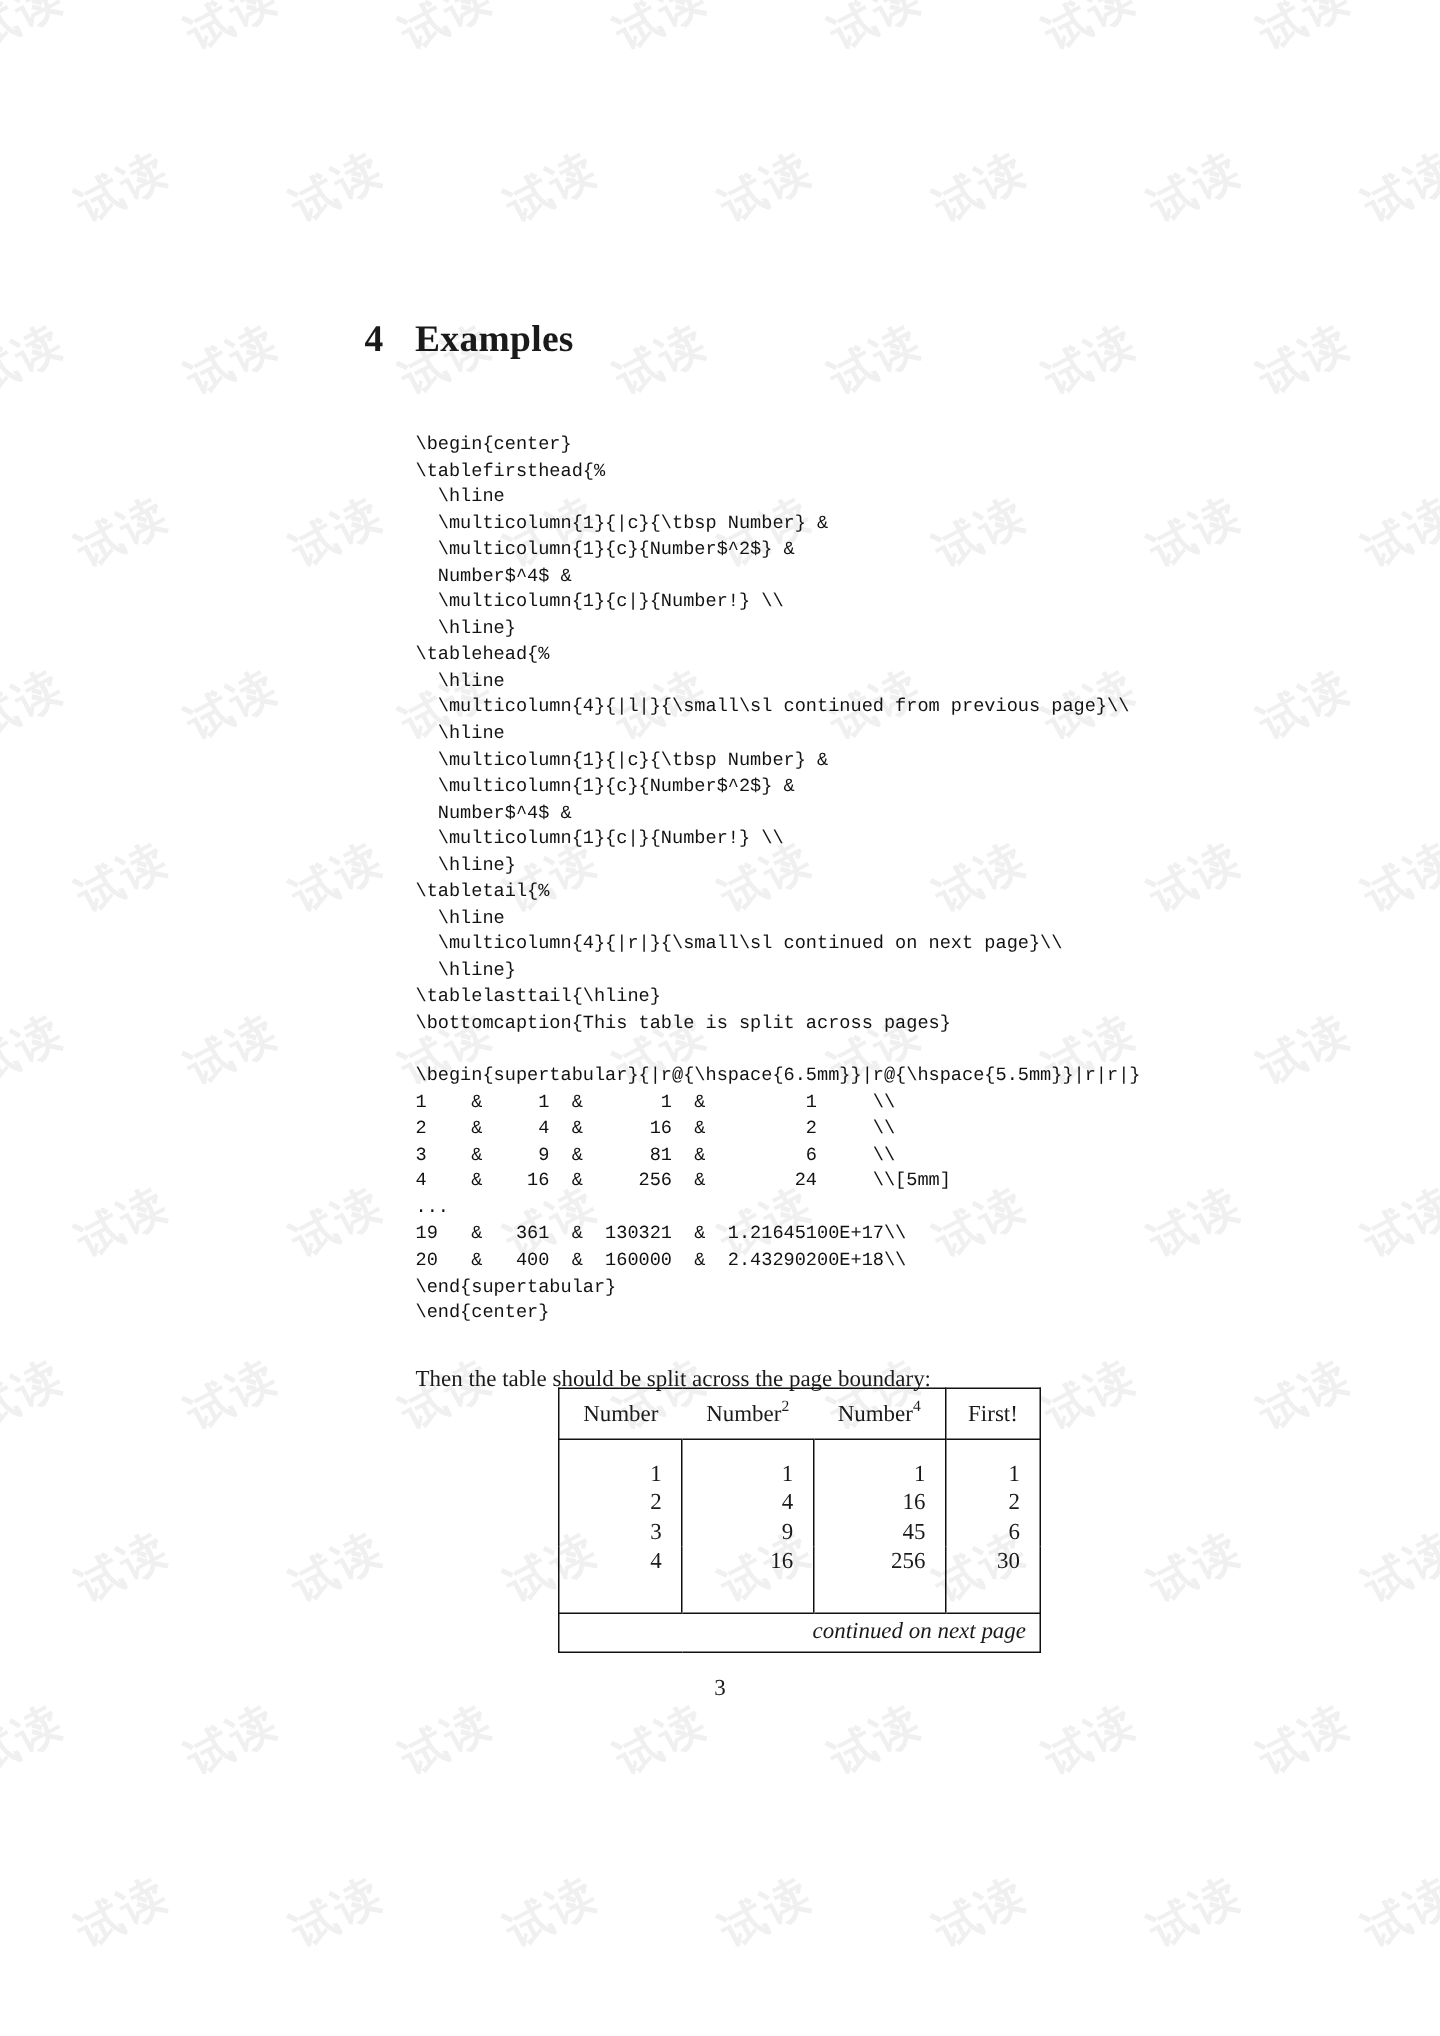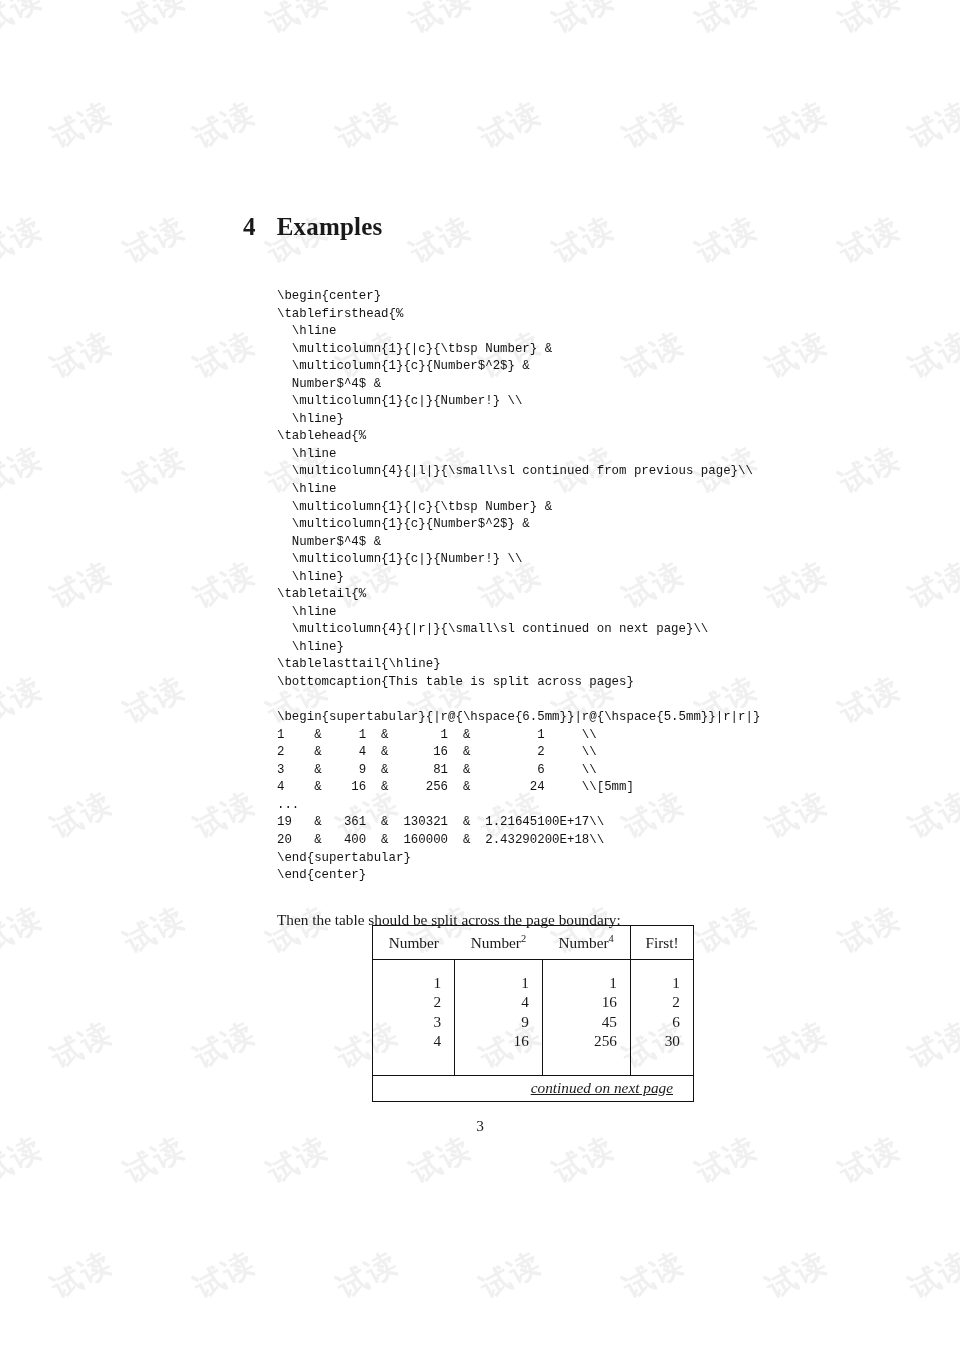--- a/index.html
+++ b/index.html
@@ -125,23 +125,22 @@
     text-align: right;
     padding: 0 13px 0 13px;
     line-height: 19.4px;
     white-space: nowrap;
   }
   #result-table .pad-top  { padding-top: 13px; }
   #result-table .pad-bot  { padding-bottom: 24px; }
   #result-table .tail-cell {
     text-align: right;
     font-style: italic;
-    padding: 3px 20px 4px 0;
-    white-space: nowrap;
-    text-decoration: underline;
+    padding: 3px 9px 4px 0;
+    white-space: nowrap;
   }
 
   #page-number {
     position: absolute;
     left: 0;
     top: 1117px;
     width: 960px;
     text-align: center;
     font-size: 15.3px;
   }

